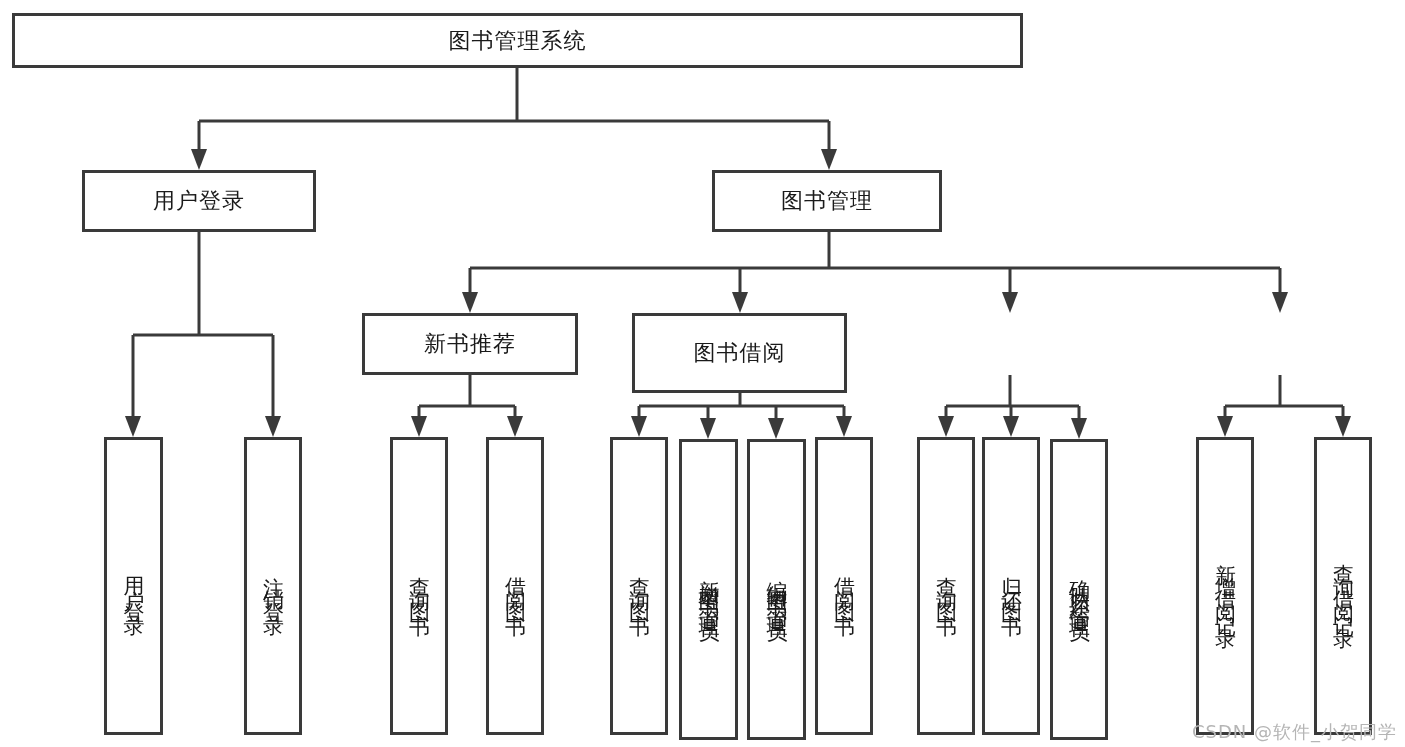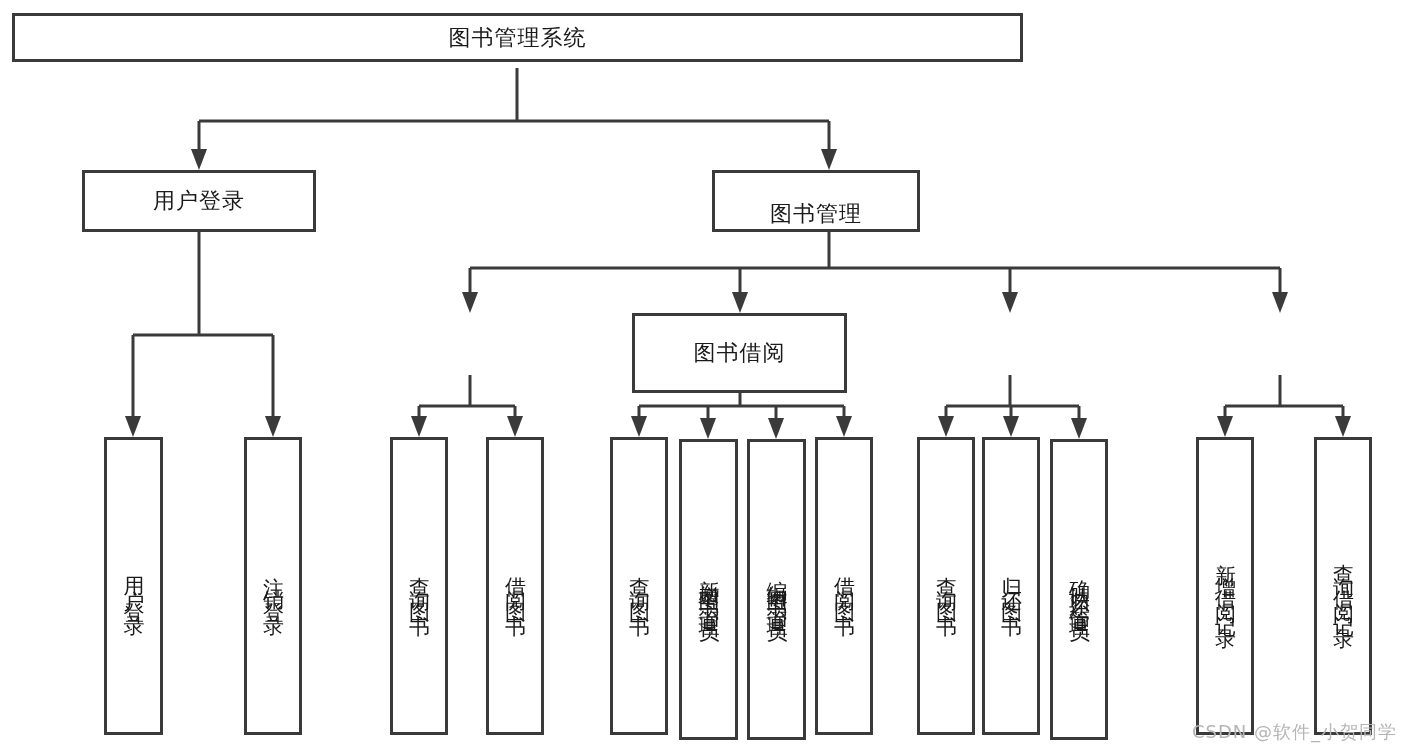--- a/index.html
+++ b/index.html
@@ -117,31 +117,34 @@
       <polygon points="768,418 784,418 776,439"></polygon>
       <polygon points="836,416 852,416 844,437"></polygon>
       <polygon points="938,416 954,416 946,437"></polygon>
       <polygon points="1003,416 1019,416 1011,437"></polygon>
       <polygon points="1071,418 1087,418 1079,439"></polygon>
       <polygon points="1217,416 1233,416 1225,437"></polygon>
       <polygon points="1335,416 1351,416 1343,437"></polygon>
     </g>
   </svg>
 
-  <div class="box" style="left:12px;top:13px;width:1011px;height:49px;">
+  <div class="box" style="left:12px;top:13px;width:1011px;height:55px;">
     <span>图书管理系统</span>
   </div>
 
   <div class="box" style="left:82px;top:170px;width:234px;height:62px;">
     <span>用户登录</span>
   </div>
-  <div class="box" style="left:712px;top:170px;width:208px;height:62px;align-items:flex-end;">
+  <div class="box" style="left:712px;top:170px;width:230px;height:62px;">
     <span>图书管理</span>
   </div>
 
+  <div class="box" style="left:362px;top:313px;width:216px;height:62px;">
+    <span>新书推荐</span>
+  </div>
   <div class="box" style="left:632px;top:313px;width:215px;height:80px;">
     <span>图书借阅</span>
   </div>
 
   <div class="leaf" style="left:104px;top:437px;width:59px;height:298px;">
     <span>用户登录</span>
   </div>
   <div class="leaf" style="left:244px;top:437px;width:58px;height:298px;">
     <span>注销登录</span>
   </div>

